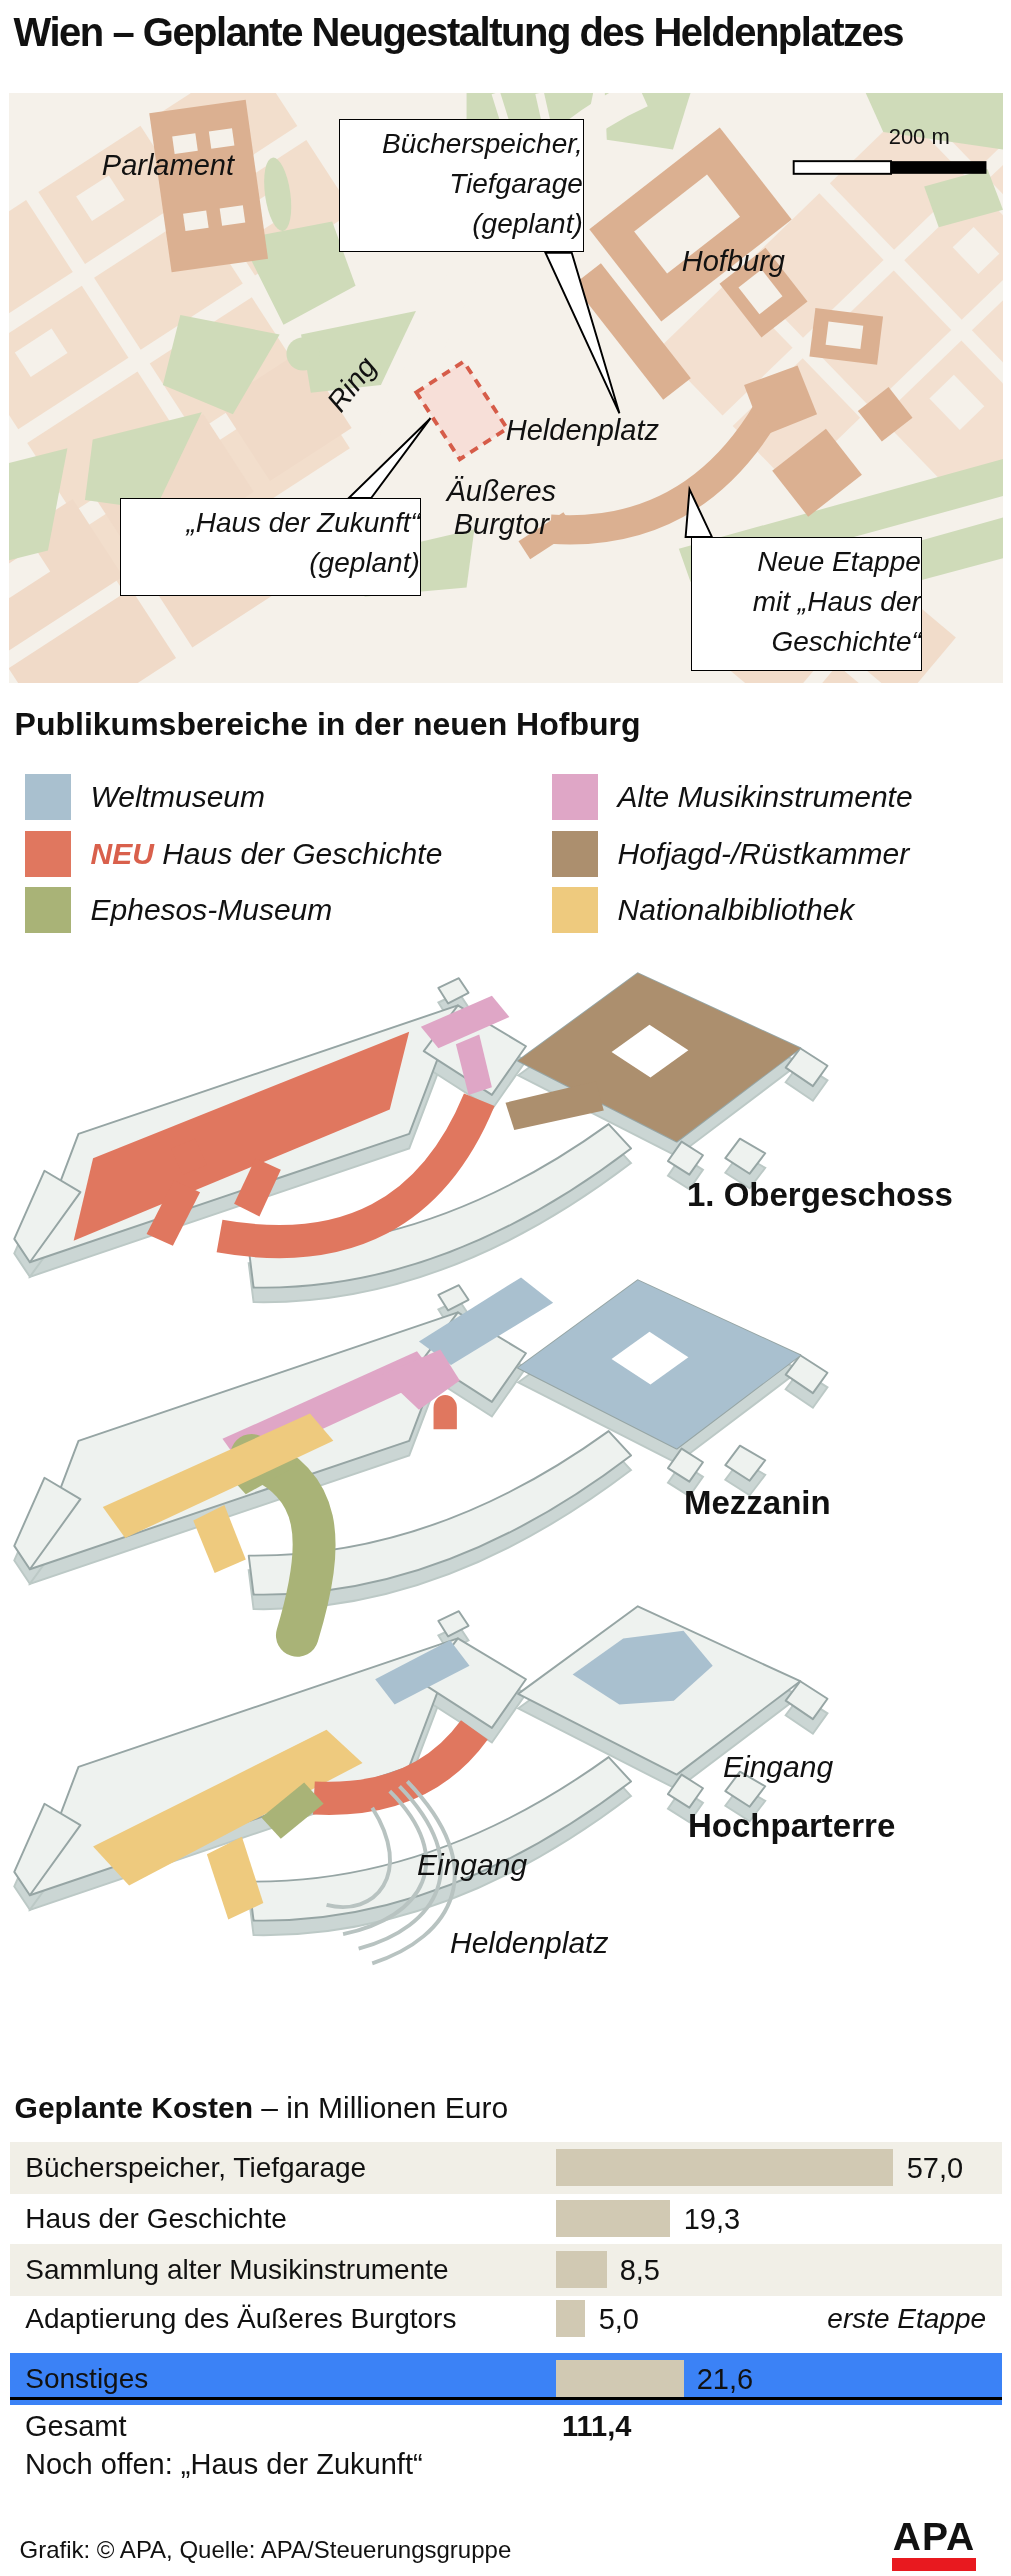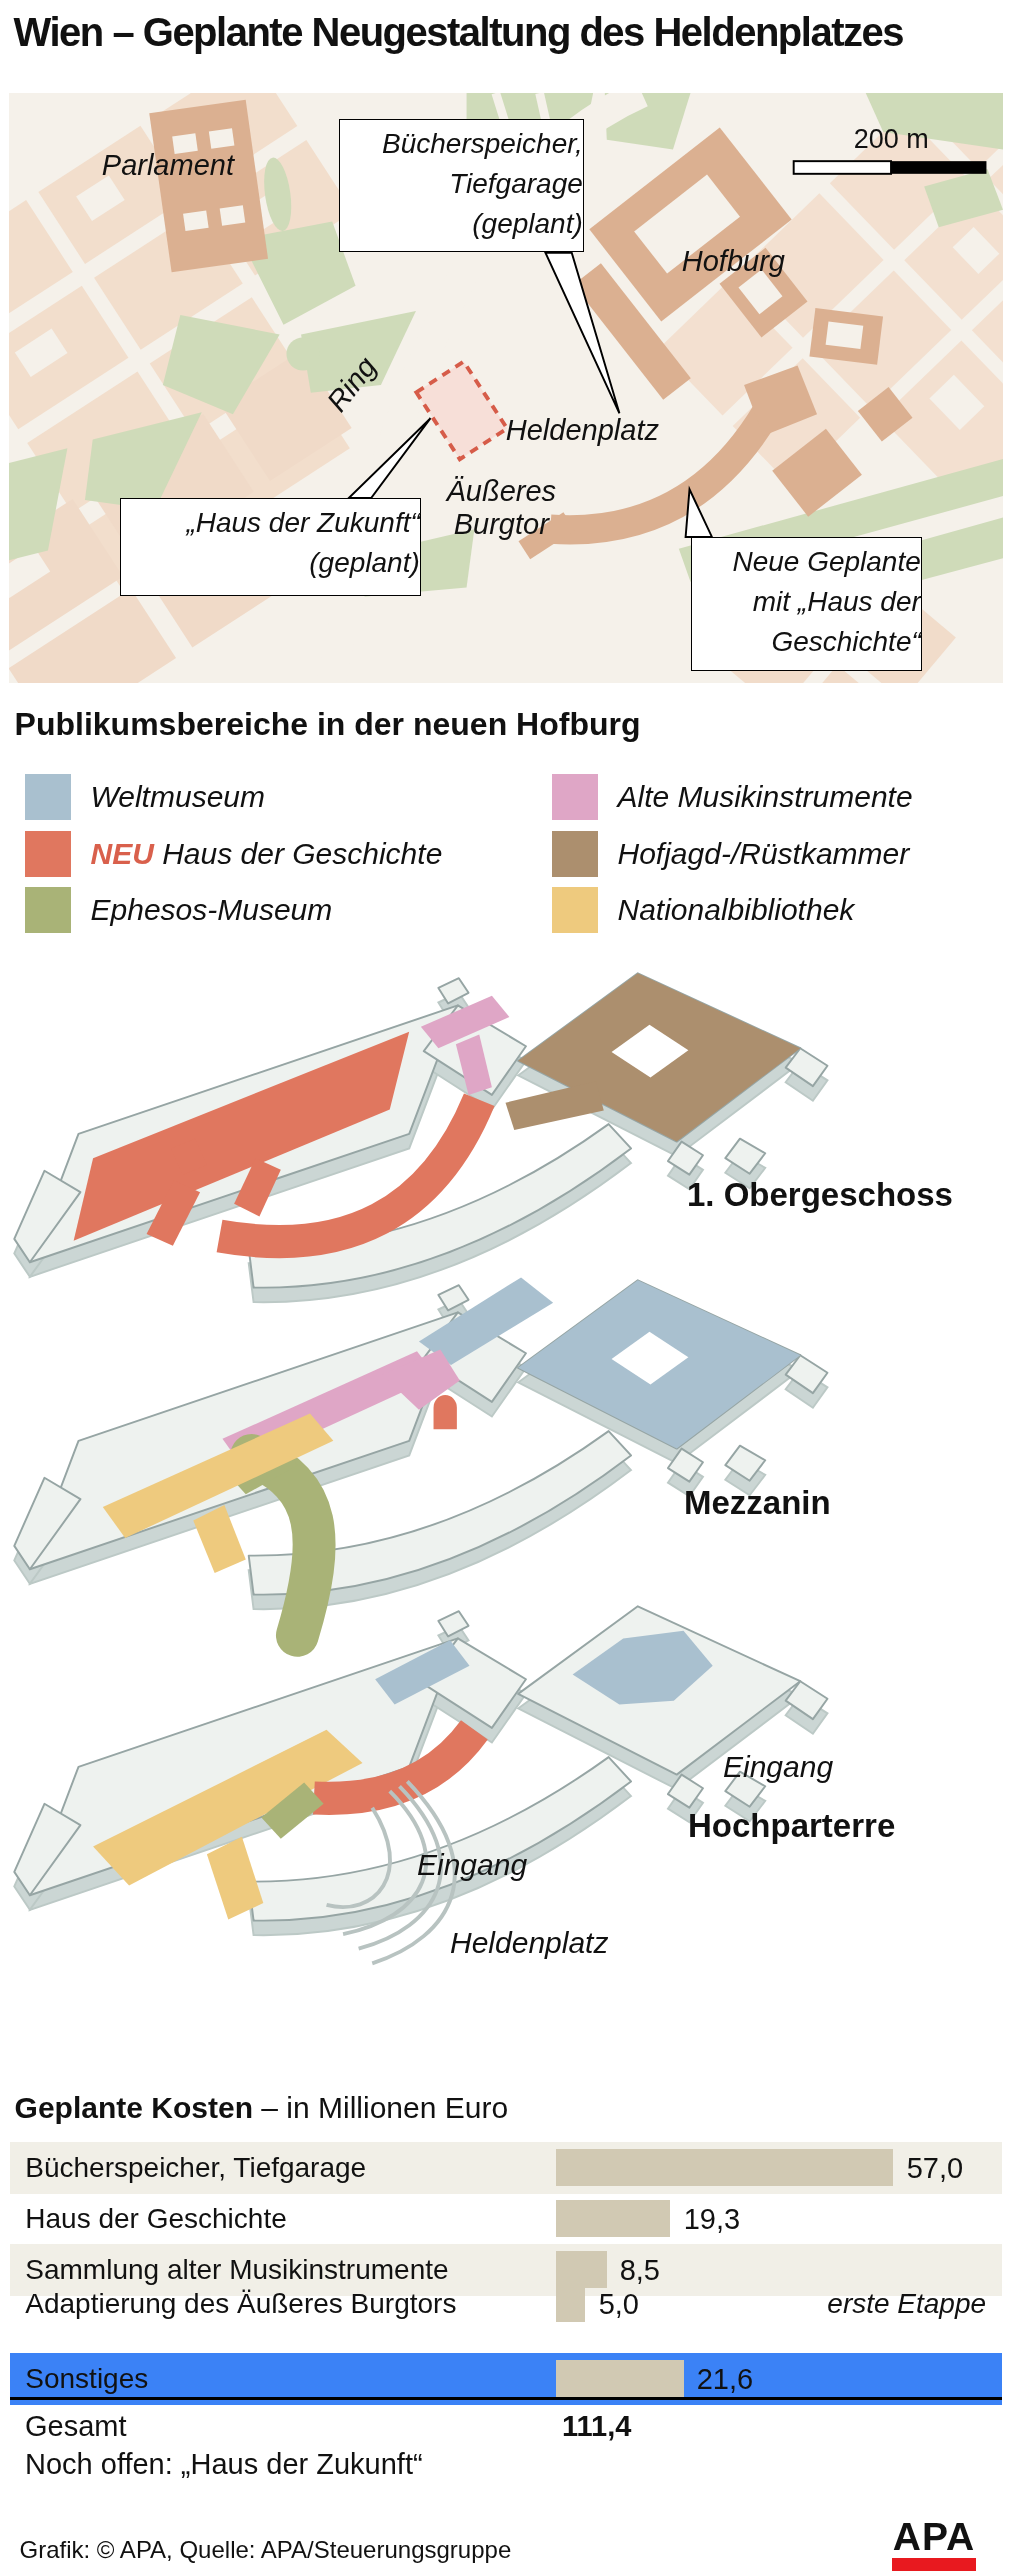--- a/index.html
+++ b/index.html
@@ -2,21 +2,21 @@
 <html><head>
 <meta charset="utf-8">
 <style>
   html,body{margin:0;padding:0}
   body{width:1012px;height:2576px;position:relative;background:#fff;
        font-family:"Liberation Sans",sans-serif;color:#111;overflow:hidden}
   .abs{position:absolute}
   #main-title{left:13.6px;top:9.7px;font-size:40px;font-weight:bold;letter-spacing:-1.5px;white-space:nowrap}
   .maplabel{font-style:italic;font-size:29px;color:#111;white-space:nowrap}
   .maplabel.center{text-align:center;white-space:normal;line-height:33px}
-  .scalelabel{font-size:27px;text-align:center}
+  .scalelabel{font-size:22px;text-align:right}
   .callout{background:#fff;border:1.9px solid #000;text-align:right;font-style:italic;
            font-size:28px;line-height:40px;box-sizing:border-box;padding-top:3.9px}
   #legend-heading{font-size:32px;font-weight:bold;white-space:nowrap}
   .legend-col{position:absolute;width:467px}
   .legend-item{display:flex;align-items:center;height:46px;margin-bottom:10.7px}
   .swatch{width:46px;height:46px;flex:0 0 46px}
   .legend-label{font-style:italic;font-size:30px;margin-left:19.5px;white-space:nowrap}
   .neu{font-style:italic;font-weight:bold;color:#D9604C}
   .floorlabel{font-weight:bold;font-size:33px;white-space:nowrap}
   .itlabel{font-style:italic;font-size:30px;white-space:nowrap}
@@ -178,21 +178,21 @@
   <div class="abs callout" style="left:330px;top:26px;width:245px;height:133px">
     <div>Bücherspeicher,</div>
     <div>Tiefgarage</div>
     <div>(geplant)</div>
   </div>
   <div class="abs callout" style="left:111px;top:405px;width:301px;height:98px">
     <div>„Haus der Zukunft“</div>
     <div>(geplant)</div>
   </div>
   <div class="abs callout" style="left:682px;top:444px;width:231px;height:134px">
-    <div>Neue Geplante</div>
+    <div>Neue Etappe</div>
     <div>mit „Haus der</div>
     <div>Geschichte“</div>
   </div>
 </div>
 
 <div class="abs" id="legend-heading" style="left:14.6px;top:706px">Publikumsbereiche in der neuen Hofburg</div>
 <div class="legend-col" style="left:25px;top:774px">
     <div class="legend-item">
       <span class="swatch" style="background: rgb(169, 192, 207);"></span>
       <span class="legend-label">Weltmuseum</span>
@@ -312,21 +312,21 @@
     <div class="crow even" style="top: 51px;">
       <span class="lab">Haus der Geschichte</span>
       <div class="bar" style="left: 546px; width: 114px; background: rgb(209, 201, 179);"></div>
       <span class="val" style="left: 674px;">19,3</span>
     </div>
     <div class="crow odd" style="top: 102px; background: rgb(241, 239, 231);">
       <span class="lab">Sammlung alter Musikinstrumente</span>
       <div class="bar" style="left: 546px; width: 51px; background: rgb(209, 201, 179);"></div>
       <span class="val" style="left: 610px;">8,5</span>
     </div>
-    <div class="crow even" style="top: 136px;">
+    <div class="crow even" style="top: 151px;">
       <span class="lab">Adaptierung des Äußeres Burgtors</span>
       <div class="bar" style="left: 546px; width: 29px; background: rgb(209, 201, 179);"></div>
       <span class="val" style="left: 589px;">5,0</span>
       <span class="note">erste Etappe</span>
     </div>
     <div class="crow odd" style="top: 211px; background: #3b82f6;">
       <span class="lab">Sonstiges</span>
       <div class="bar" style="left: 546px; width: 128px; background: rgb(209, 201, 179);"></div>
       <span class="val" style="left: 687px;">21,6</span>
     </div>

